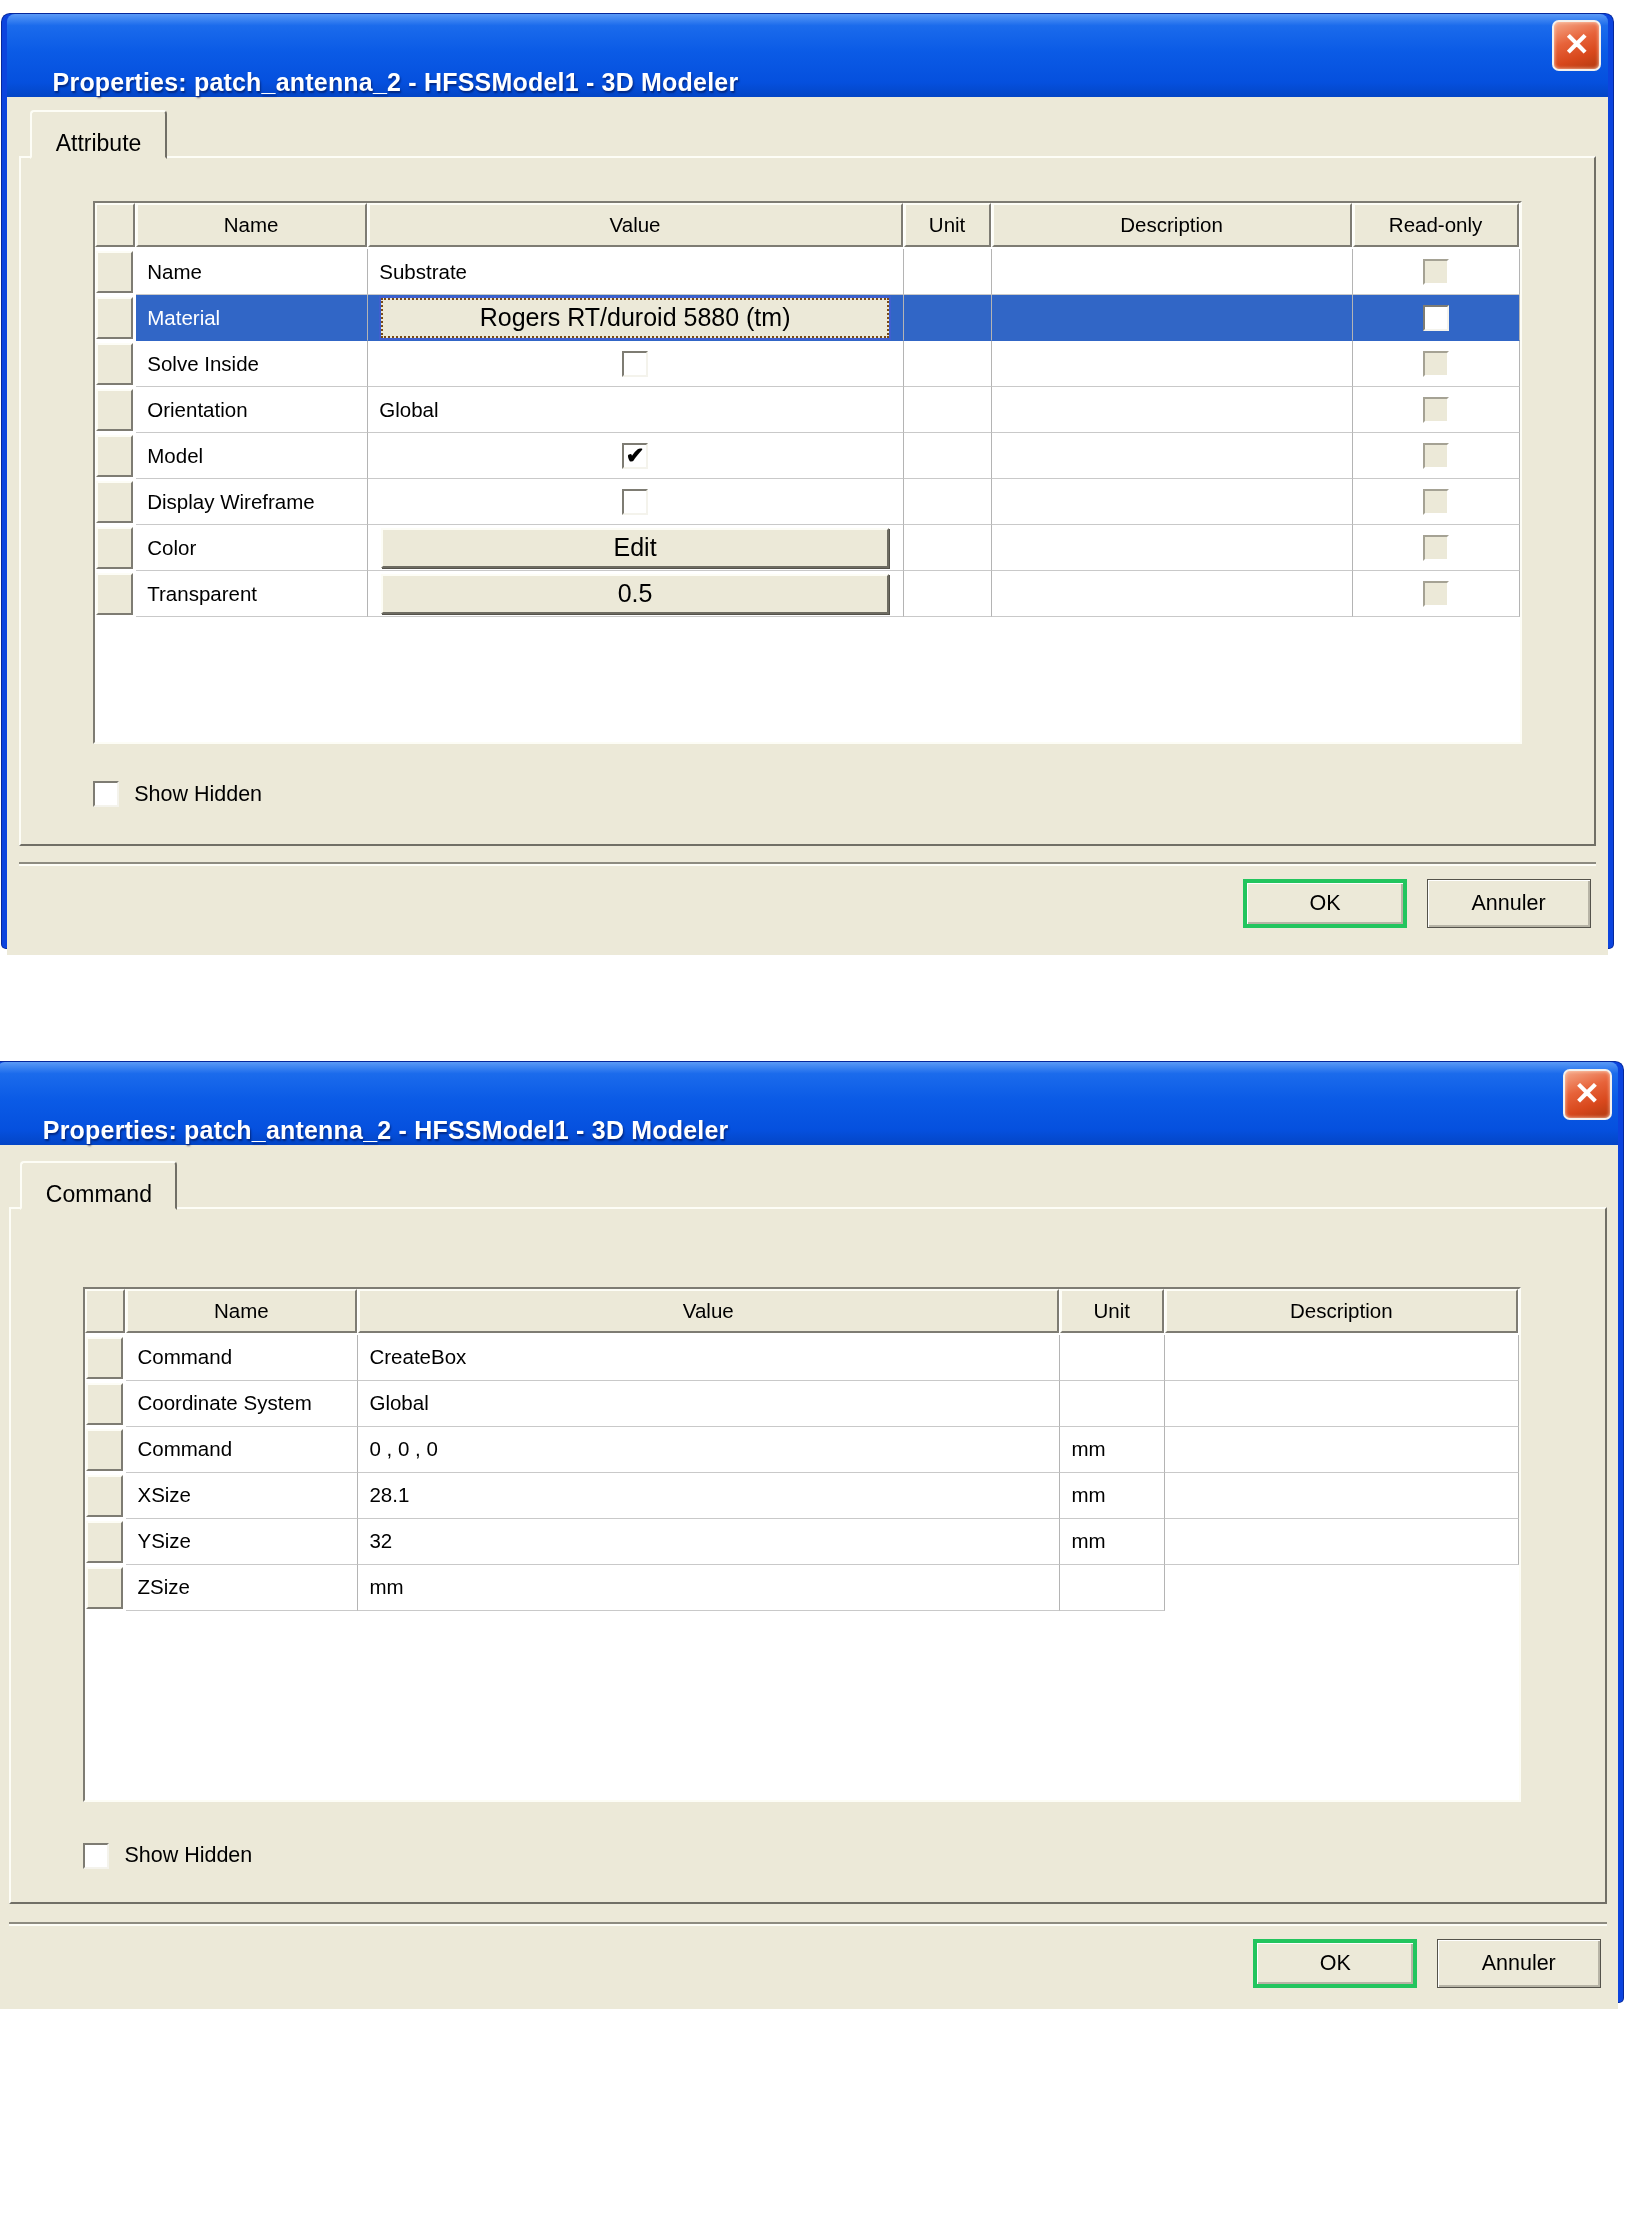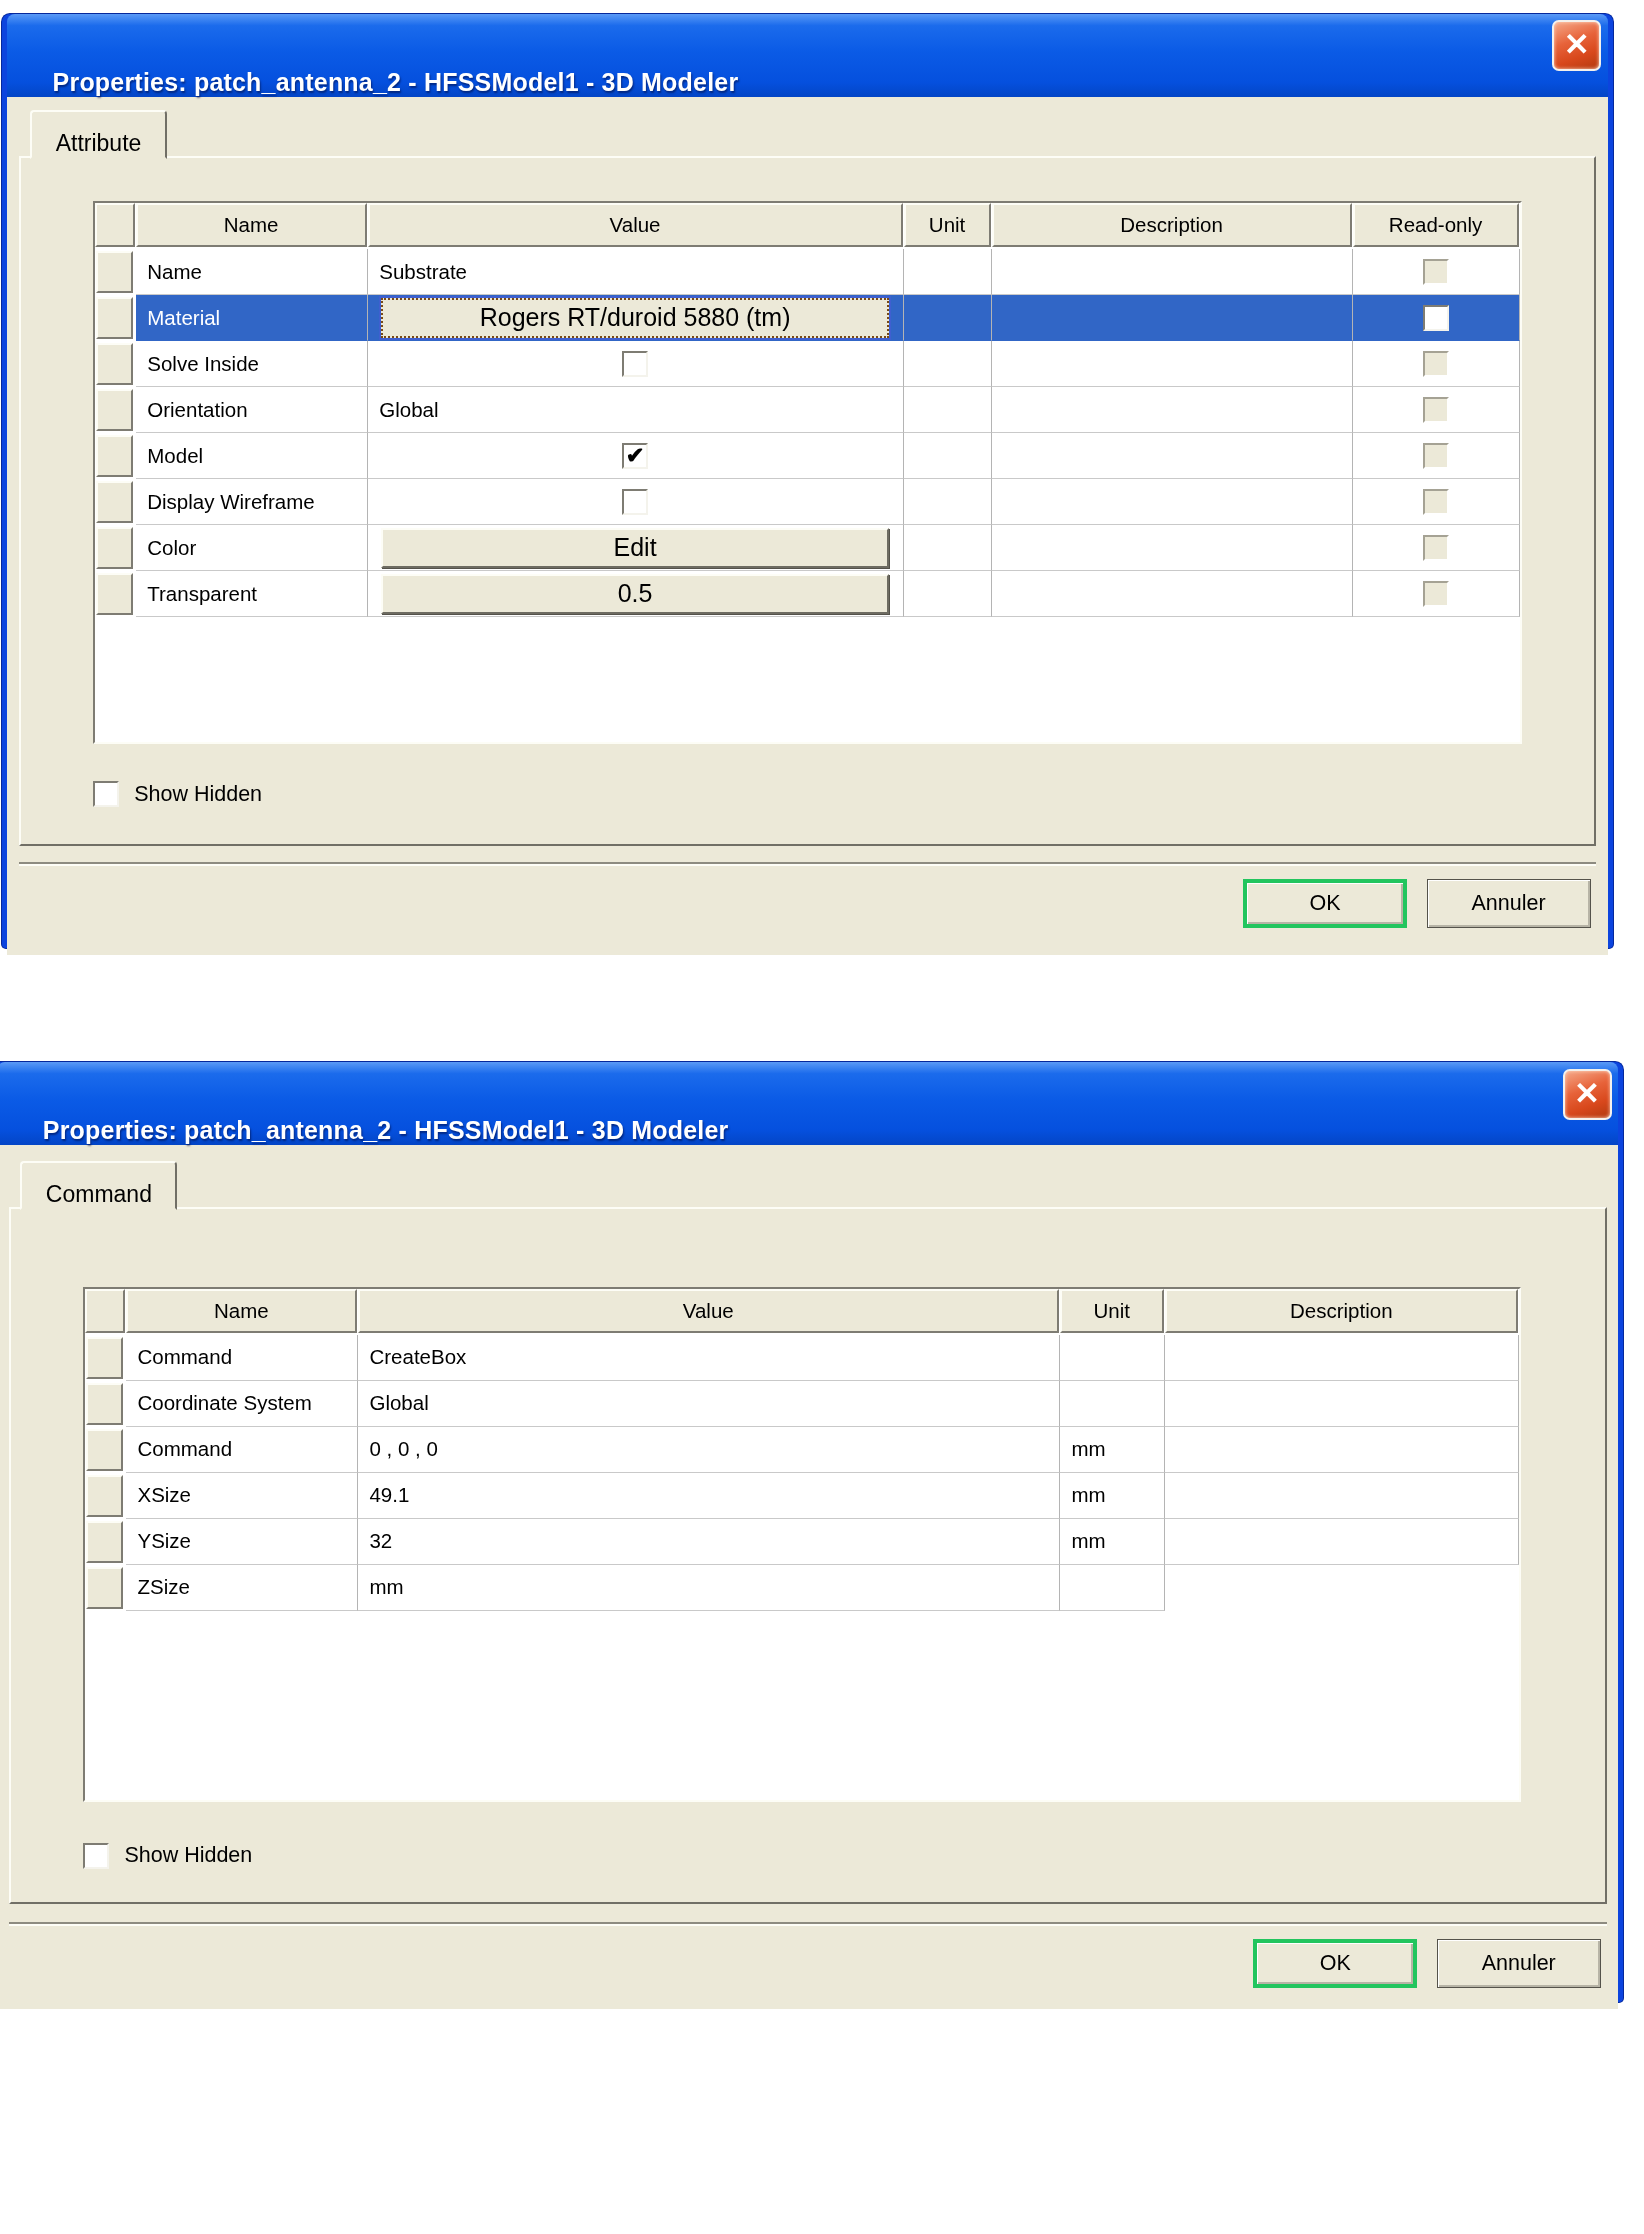--- a/index.html
+++ b/index.html
@@ -248,21 +248,21 @@
           <div class="cell"></div>
 
           <div class="scell"></div>
           <div class="cell">Command</div>
           <div class="cell">0 , 0 , 0</div>
           <div class="cell">mm</div>
           <div class="cell"></div>
 
           <div class="scell"></div>
           <div class="cell">XSize</div>
-          <div class="cell">49.1</div>
+          <div class="cell">28.1</div>
           <div class="cell">mm</div>
           <div class="cell"></div>
 
           <div class="scell"></div>
           <div class="cell">YSize</div>
           <div class="cell">32</div>
           <div class="cell">mm</div>
           <div class="cell"></div>
 
           <div class="scell"></div>

